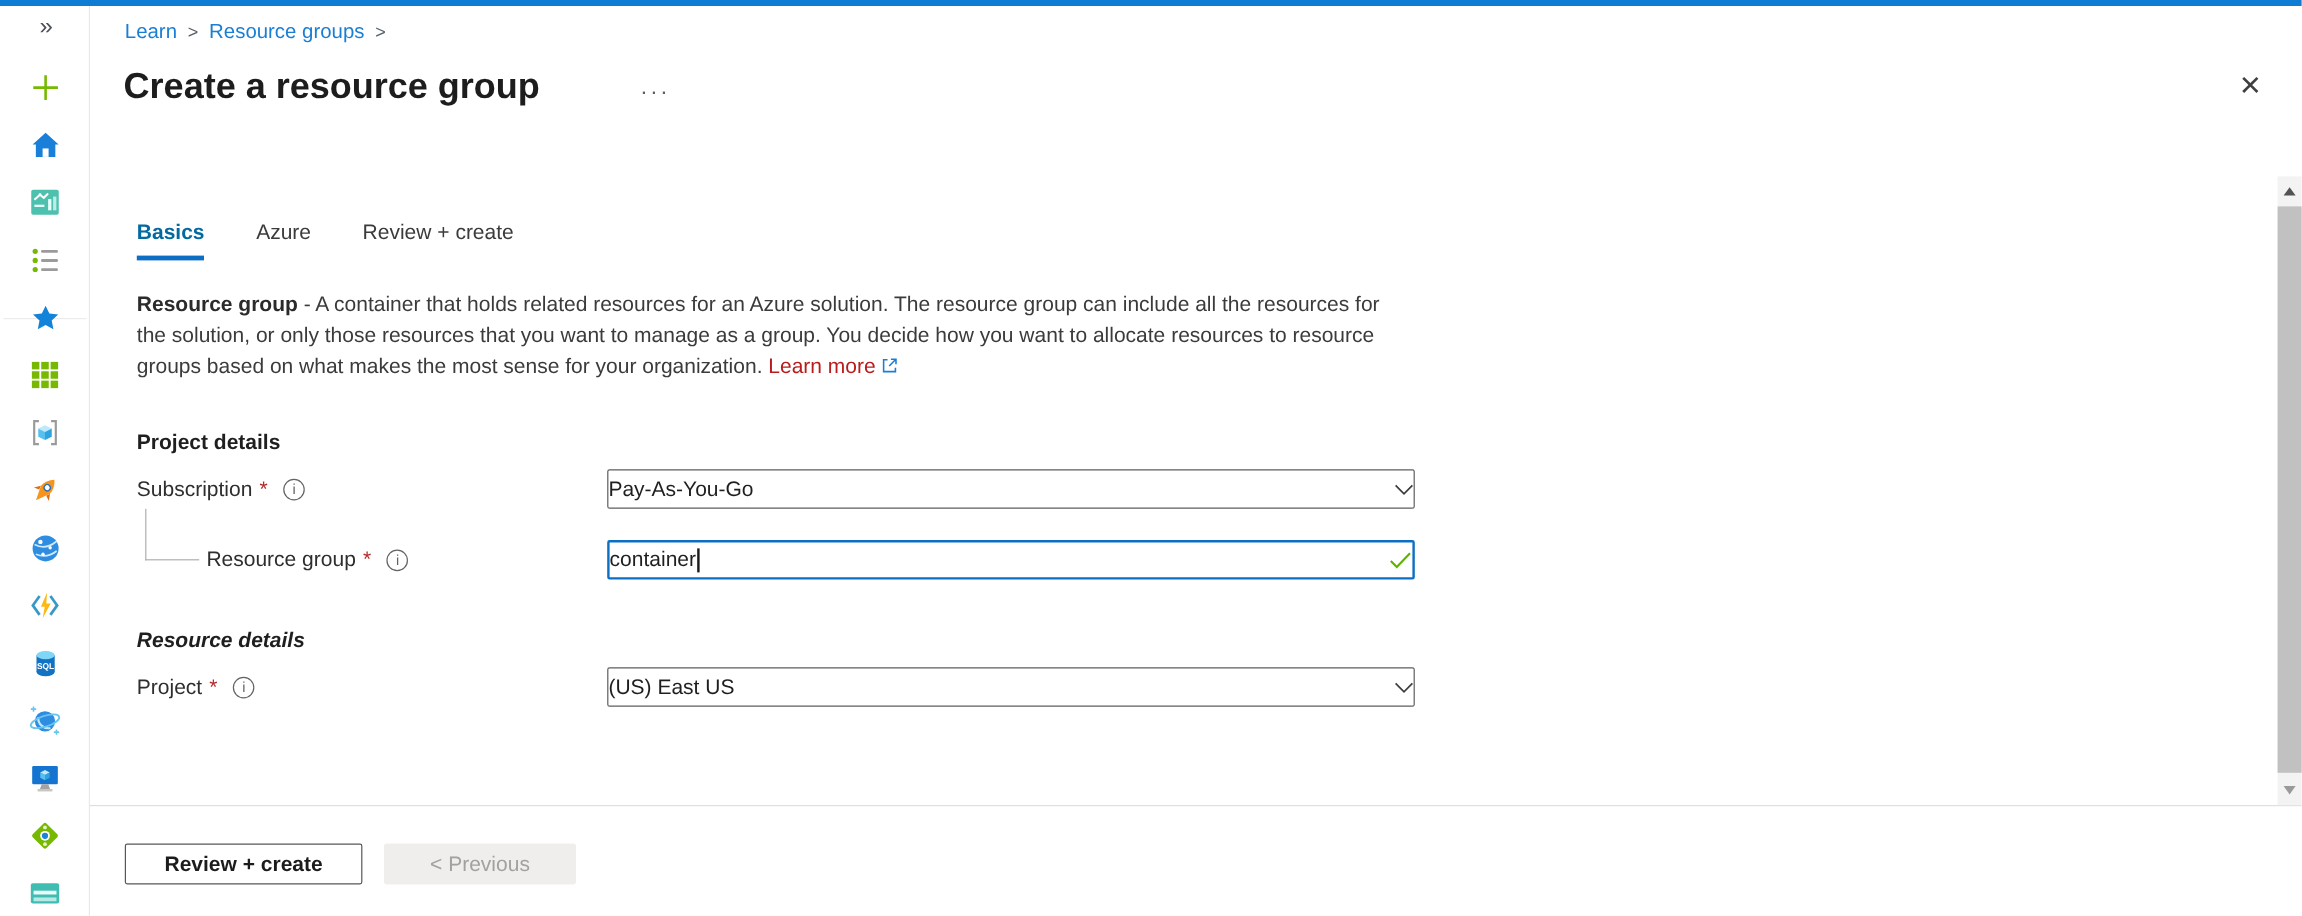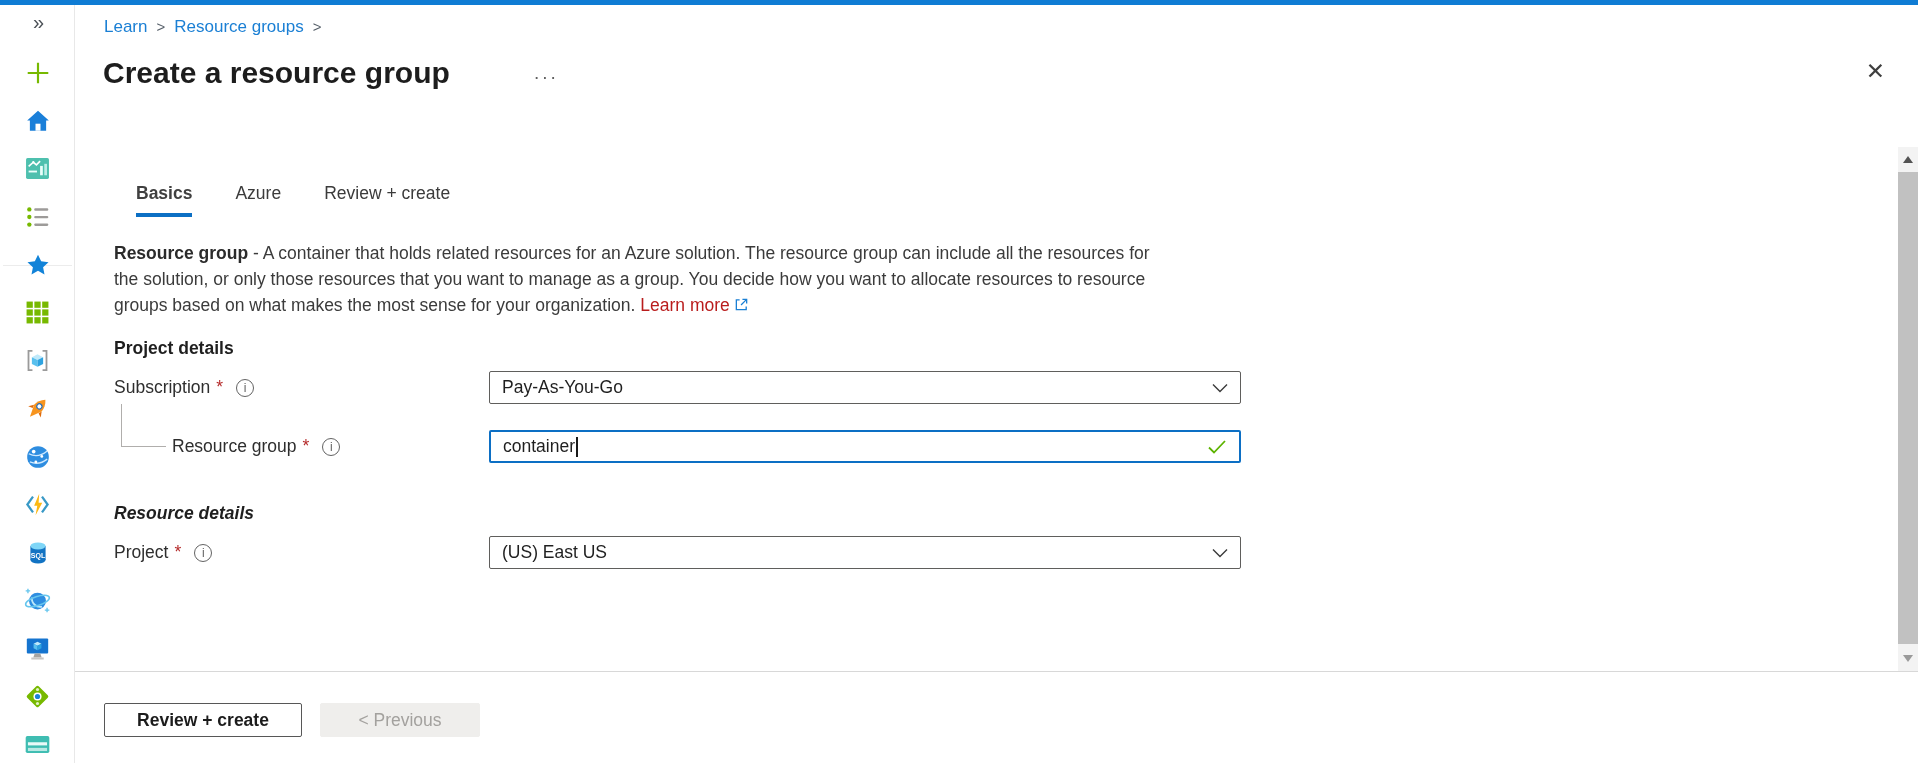--- a/index.html
+++ b/index.html
@@ -44,41 +44,41 @@
   .sb-up { top:0; } .sb-down { bottom:0; }
   .tri-up { width:0; height:0; border-left:5px solid transparent; border-right:5px solid transparent;
     border-bottom:7px solid #535353; }
   .tri-down { width:0; height:0; border-left:5px solid transparent; border-right:5px solid transparent;
     border-top:7px solid #9a9a9a; }
   .sb-thumb { position:absolute; left:0; top:25px; bottom:27px; width:20px; background:#c1c1c1; cursor:pointer; }
 
   
   .tabs { display:flex; }
   .tab { font-size:17.5px; color:#3b3b3b; margin-right:43px; padding-bottom:9px; cursor:pointer; }
-  .tab.active { font-weight:700; color:#404040; border-bottom:4px solid #0c6fc4;margin-left:22px; }
+  .tab.active { font-weight:700; color:#0369a1; border-bottom:4px solid #0c6fc4; }
 
   
   .desc { margin-top:23px; max-width:1048px; font-size:17.5px; line-height:26px; color:#3b3b3b; }
   .desc b { color:#2b2b2b; }
   .learn-link { color:#b91c1c; text-decoration:none; cursor:pointer; white-space:nowrap; }
   .ext-icon { margin-left:4px; vertical-align:-1px; }
 
   
-  .section-h { margin-top:20px; font-size:17.5px; font-weight:700; color:#1f1f1f; }
+  .section-h { margin-top:40px; font-size:17.5px; font-weight:700; color:#1f1f1f; }
   .section-h.second { margin-top:40px;font-style:italic; }
-  .frow { display:flex; align-items:center; margin-top:12px; position:relative; }
+  .frow { display:flex; align-items:center; margin-top:12px; position:relative;gap:17px; }
   .frow.rg-row { margin-top:26px; }
   .flabel { width:375px; font-size:17.5px; color:#2e2e2e; display:flex; align-items:center; }
   .flabel.indent { padding-left:58px; }
   .req { color:#b52b2b; margin:0 3px 0 6px; }
   .info-circle { width:18px; height:18px; border:1px solid #636363; border-radius:50%; font-size:12px;
     color:#636363; display:inline-flex; align-items:center; justify-content:center; margin-left:10px;
     cursor:default; flex:0 0 auto; }
-  .fctrl { width:752px; height:33px; border-radius:2px; display:flex; align-items:center;
-    padding:0 12px; font-size:17.5px; color:#1f1f1f; background:#fff; }
+  .fctrl { width:673px; height:33px; border-radius:2px; display:flex; align-items:center;
+    padding:0 0; font-size:17.5px; color:#1f1f1f; background:#fff; }
   .dropdown { border:1px solid #5f5e5c; justify-content:space-between; cursor:pointer; }
   .textfield { border:2px solid #0c6fc4; cursor:text; }
   .caret { display:inline-block; width:2px; height:20px; background:#1a1a1a; margin-left:1px; }
   .check-icon { margin-left:auto; }
   .connector { position:absolute; left:7px; top:-26px; width:45px; height:43px;
     border-left:1.5px solid #b0aeac; border-bottom:1.5px solid #b0aeac; }
 
   
   .footer { position:absolute; left:75px; top:672px; width:1843px; height:91px; background:#fff; }
   .footer-buttons { position:absolute; left:29px; top:31px; display:flex; gap:18px; }

